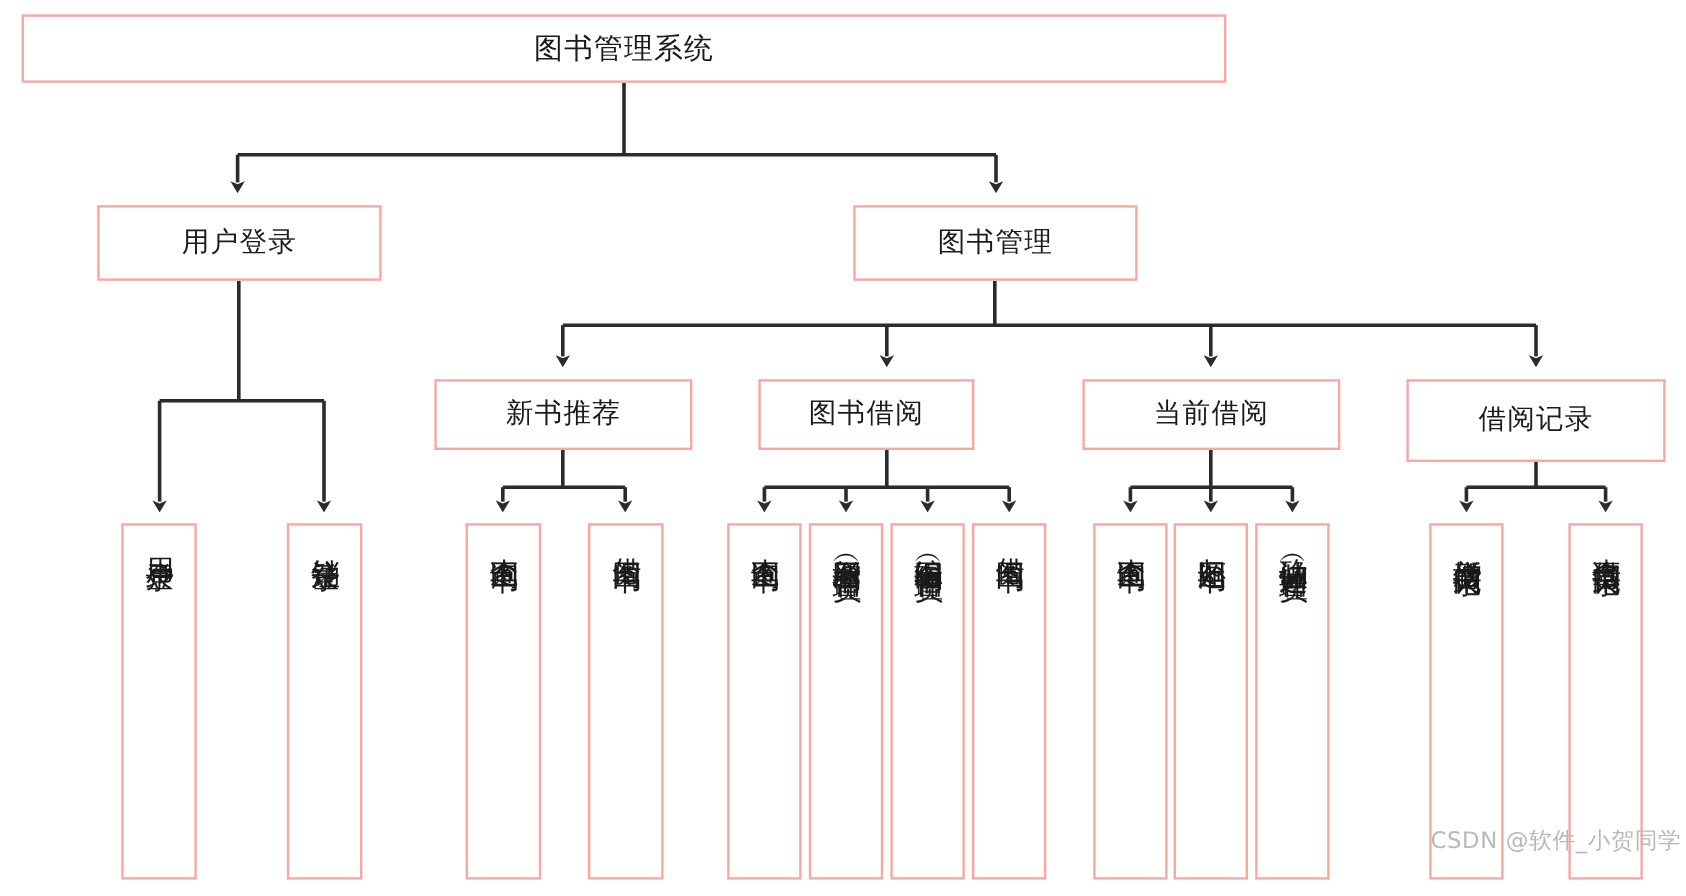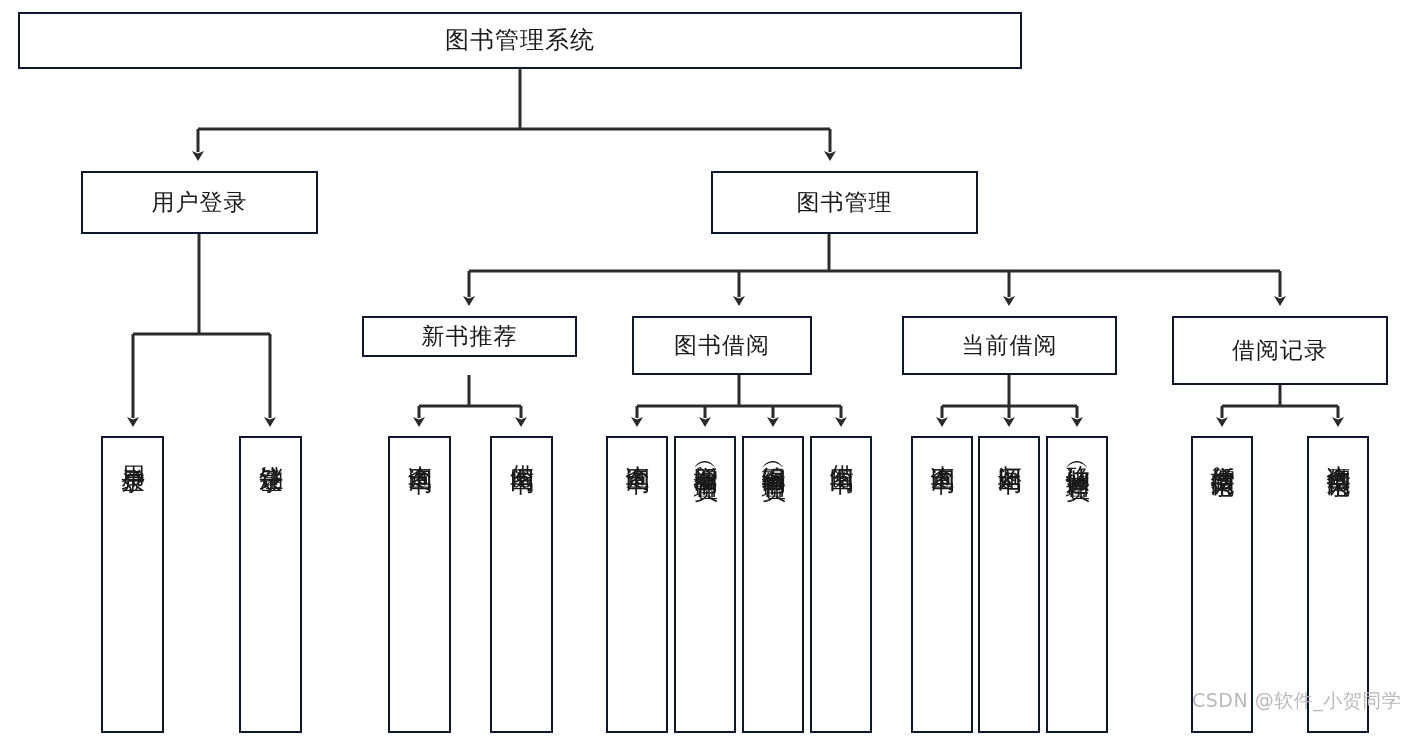--- a/index.html
+++ b/index.html
@@ -21,21 +21,21 @@
     position: absolute;
     left: 0;
     top: 0;
     width: 1405px;
     height: 747px;
     pointer-events: none;
   }
   .node {
     position: absolute;
     box-sizing: border-box;
-    border: 2px solid #0f172a;
+    border: 2px solid #fca5a5;
     background: #ffffff;
     display: flex;
     align-items: center;
     justify-content: center;
     color: #1a1a1a;
   }
   .node.horiz {
     font-size: 23px;
     letter-spacing: 1px;
     line-height: 1.2;
@@ -121,25 +121,25 @@
     </g>
   </svg>
 
   <div class="node horiz root" style="left:18px; top:12px; width:1004px; height:57px;">
     <span>图书管理系统</span>
   </div>
 
   <div class="node horiz" style="left:81px; top:171px; width:237px; height:63px;">
     <span>用户登录</span>
   </div>
-  <div class="node horiz" style="left:711px; top:171px; width:267px; height:63px;">
+  <div class="node horiz" style="left:711px; top:171px; width:237px; height:63px;">
     <span>图书管理</span>
   </div>
 
-  <div class="node horiz" style="left:362px; top:316px; width:215px; height:41px;">
+  <div class="node horiz" style="left:362px; top:316px; width:215px; height:59px;">
     <span>新书推荐</span>
   </div>
   <div class="node horiz" style="left:632px; top:316px; width:180px; height:59px;">
     <span>图书借阅</span>
   </div>
   <div class="node horiz" style="left:902px; top:316px; width:215px; height:59px;">
     <span>当前借阅</span>
   </div>
   <div class="node horiz" style="left:1172px; top:316px; width:216px; height:69px;">
     <span>借阅记录</span>

